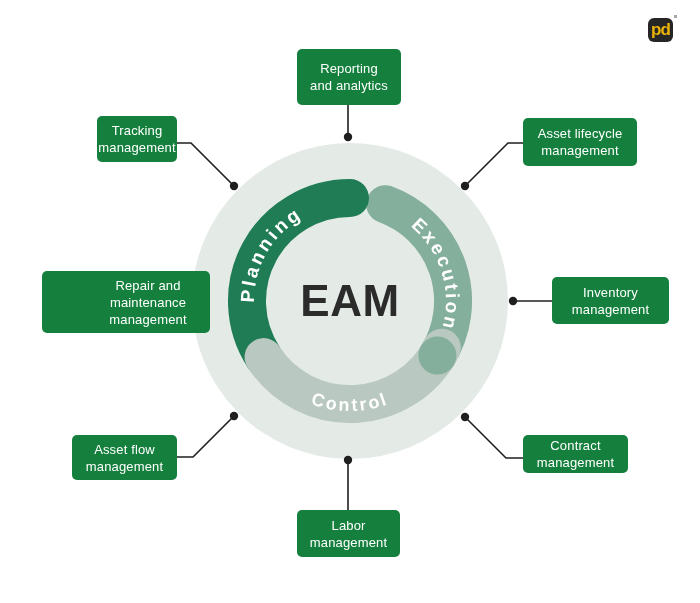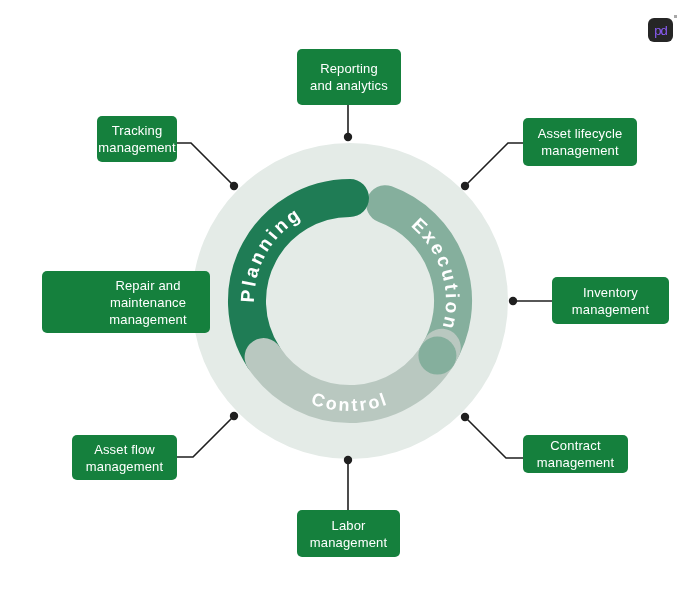--- a/index.html
+++ b/index.html
@@ -20,21 +20,21 @@
   #center-title{
     position:absolute;left:250px;top:271px;width:200px;height:60px;
     display:flex;align-items:center;justify-content:center;
     font-size:44px;font-weight:800;color:#2b2b2b;letter-spacing:.5px;
   }
   #brand-logo{
     position:absolute;left:648px;top:18px;width:25px;height:24px;background:#262626;
     border-radius:6px;display:flex;align-items:center;justify-content:center;
   }
   #brand-logo .mark{
-    color:#8b5cf6;font-weight:normal;font-size:13px;letter-spacing:-1px;
+    color:#eab308;font-weight:bold;font-size:17px;letter-spacing:-1px;
     transform:translateY(-0.5px);
   }
   #brand-tm{
     position:absolute;left:674px;top:15px;width:3px;height:3px;background:#a8a8a8;
   }
 </style>
 </head>
 <body>
 
 <div id="stage">
@@ -78,20 +78,21 @@
       <circle cx="234" cy="186" r="4.2"></circle>
       <circle cx="465" cy="186" r="4.2"></circle>
       <circle cx="186" cy="302" r="4.2"></circle>
       <circle cx="513" cy="301" r="4.2"></circle>
       <circle cx="234" cy="416" r="4.2"></circle>
       <circle cx="465" cy="417" r="4.2"></circle>
       <circle cx="348" cy="460" r="4.2"></circle>
     </g>
   </svg>
 
+  <div id="center-title">EAM</div>
 
   <div class="node" style="left:297px;top:49px;width:104px;height:56px;">
     <div>Reporting</div>
     <div>and analytics</div>
   </div>
 
   <div class="node" style="left:97px;top:116px;width:80px;height:46px;">
     <div>Tracking</div>
     <div>management</div>
   </div>

